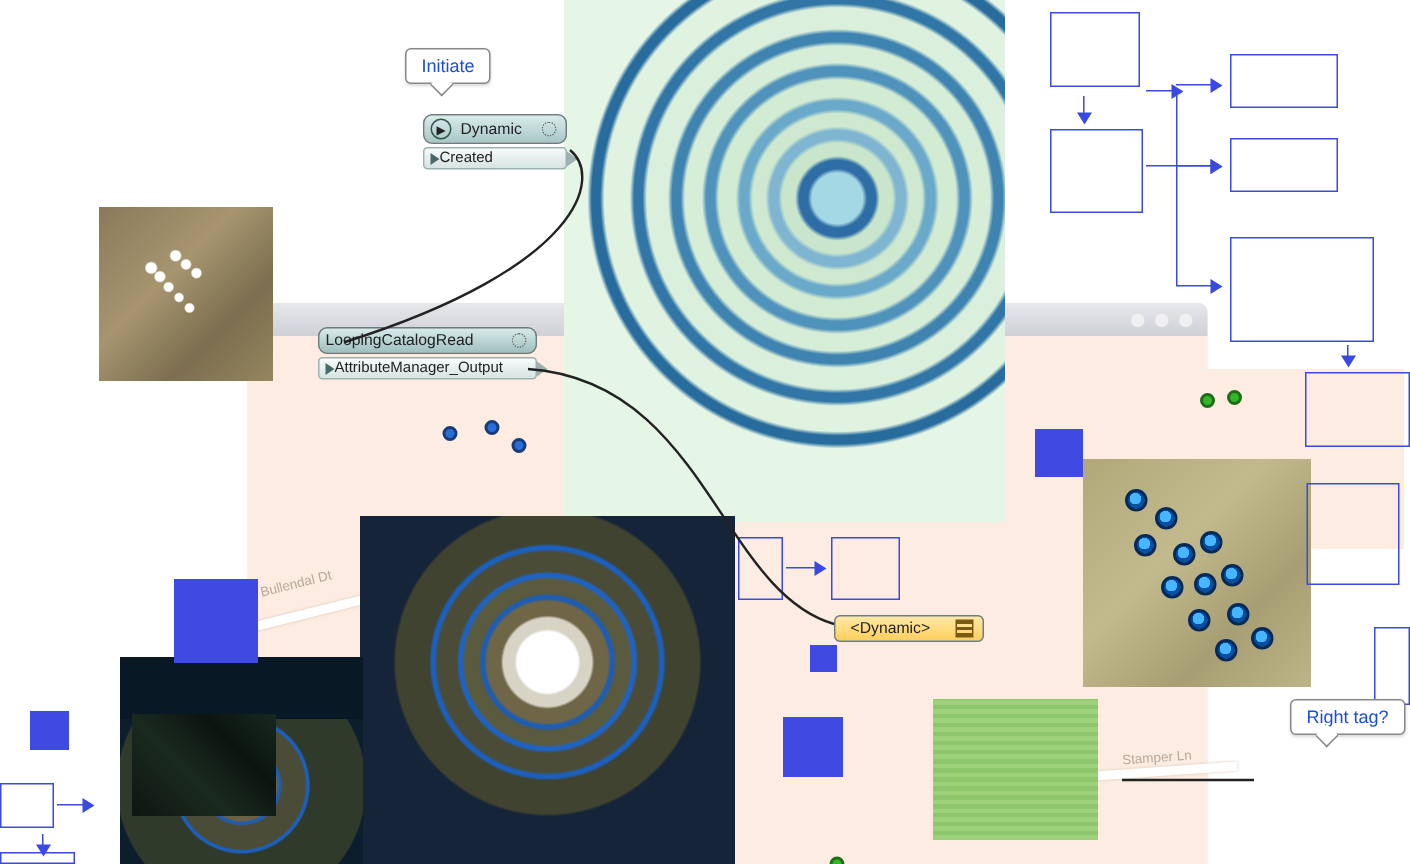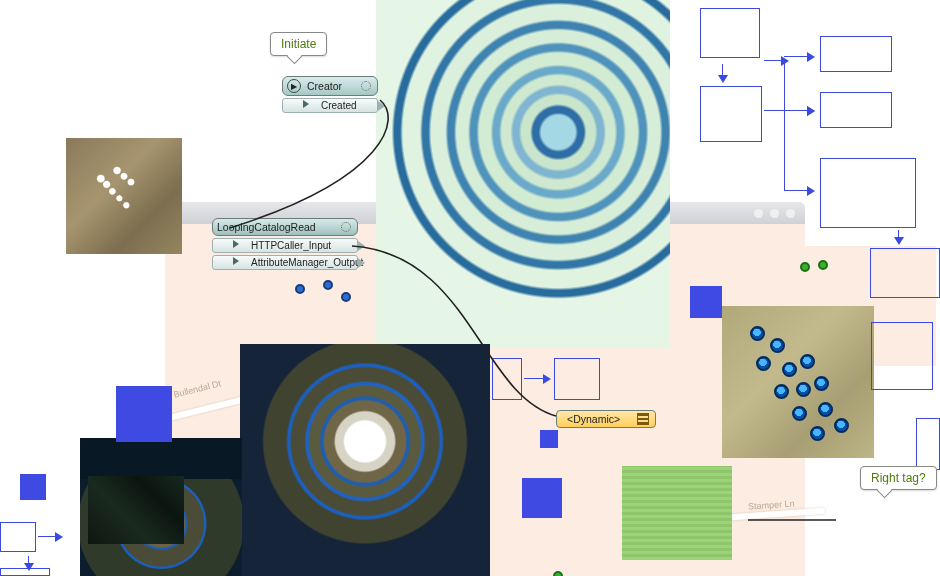--- a/index.html
+++ b/index.html
@@ -8,33 +8,33 @@
 
   
   .box{position:absolute;border:1.5px solid #3a4ae0;background:transparent}
   .solidblue{position:absolute;background:#3e4ae2}
 
   
   .arrowR::after{content:'';position:absolute;right:-10px;top:50%;transform:translateY(-50%);border:5px solid transparent;border-left:8px solid #3a4ae0}
   .arrowD::after{content:'';position:absolute;bottom:-10px;left:50%;transform:translateX(-50%);border:5px solid transparent;border-top:8px solid #3a4ae0}
 
   
-  .callout{position:absolute;background:#fff;border:1px solid #888;border-radius:4px;padding:4px 10px;font-size:12px;color:#4d7c0f;box-shadow:0 1px 2px rgba(0,0,0,.15)}
+  .callout{position:absolute;background:#fff;border:1px solid #888;border-radius:4px;padding:4px 10px;font-size:12px;color:#1d4ed8;box-shadow:0 1px 2px rgba(0,0,0,.15)}
   .callout::after{content:'';position:absolute;bottom:-7px;left:18px;width:10px;height:10px;background:#fff;border-right:1px solid #888;border-bottom:1px solid #888;transform:rotate(45deg)}
 
   
   .tnode{position:absolute;font-size:10.5px;color:#222}
   .tnode .title{display:flex;align-items:center;gap:6px;border:1px solid #6d7c7b;border-radius:6px;padding:2px 6px 2px 4px;position:relative}
   .tnode .gear{width:10px;height:10px;border-radius:50%;border:1px dotted #666;margin-left:auto}
   .creator .title{background:linear-gradient(#d9eceb,#a7c7c5)}
   .looping .title{background:linear-gradient(#d7ebe9,#9fc0be)}
   .tester .title{background:linear-gradient(#bcd4e9,#8fb3d5)}
   .dynamic .title{background:linear-gradient(#ffe8a8,#ffcf5b)}
 
-  .port{display:flex;gap:12px;background:linear-gradient(#f7fbfb,#d6e4e2);border:1px solid #9db2b0;border-radius:3px;padding:1px 20px;margin-top:2px;font-size:10px;position:relative}
+  .port{display:flex;align-items:center;gap:0;background:linear-gradient(#f7fbfb,#d6e4e2);border:1px solid #9db2b0;border-radius:3px;padding:1px 4px;margin-top:2px;font-size:10px;position:relative}
   .port.blue{background:linear-gradient(#e6f0fb,#bcd3ea)}
   .port .tri{display:inline-block;width:0;height:0;border-top:4px solid transparent;border-bottom:4px solid transparent;border-left:6px solid #4a6a6a}
   .port::after{content:'';position:absolute;right:-8px;top:50%;transform:translateY(-50%);width:0;height:0;border-top:5px solid transparent;border-bottom:5px solid transparent;border-left:7px solid #9db2b0}
 
   
   .img{position:absolute;overflow:hidden}
   .topobig{background:radial-gradient(circle at 62% 38%,#a5d8e5 0 6%,#2e6da5 7% 9%,#c9e6cc 10% 13%,#7fb5d0 14% 16%,#cfe9d0 17% 20%,#6aa9c9 21% 23%,#d2ebd3 24% 28%,#4f92bb 29% 31%,#d6edd8 32% 36%,#3f83b0 37% 39%,#daf0dc 40% 45%,#3176a6 46% 48%,#e0f3e1 49% 55%,#276c9d 56% 58%,#e5f5e6 59% 100%)}
   .volcano{background:radial-gradient(circle at 50% 42%,#fff 0 11%,#d8d4c5 12% 16%,#6f6547 17% 22%,#1f5db2 23% 24%,#5a5a3e 25% 30%,#1e63c3 31% 32%,#4b4c37 33% 40%,#1b5fbf 41% 42%,#3f432f 43% 55%,#16243a 56% 100%)}
   .volcanosmall{background:linear-gradient(#081825 0 30%,transparent 30%),radial-gradient(circle at 50% 62%,#e9e3d0 0 9%,#6a6146 10% 20%,#1f5db2 21% 22%,#4b4c37 23% 36%,#1b5fbf 37% 38%,#2f3a2b 39% 70%,#0c1d2d 71% 100%),#0c1d2d}
   .sat1{background:radial-gradient(circle at 30% 35%,#fff 0 3%,transparent 4%),radial-gradient(circle at 35% 40%,#fff 0 3%,transparent 4%),radial-gradient(circle at 40% 46%,#fff 0 3%,transparent 4%),radial-gradient(circle at 46% 52%,#fff 0 3%,transparent 4%),radial-gradient(circle at 52% 58%,#fff 0 3%,transparent 4%),radial-gradient(circle at 44% 28%,#fff 0 3%,transparent 4%),radial-gradient(circle at 50% 33%,#fff 0 3%,transparent 4%),radial-gradient(circle at 56% 38%,#fff 0 3%,transparent 4%),linear-gradient(135deg,#8a7a5a,#a6956f 40%,#7c6e4f 70%,#95865f)}
@@ -144,38 +144,34 @@
   <div class="solidblue" style="left:540px;top:430px;width:18px;height:18px"></div>
   <div class="solidblue" style="left:116px;top:386px;width:56px;height:56px"></div>
   <div class="solidblue" style="left:20px;top:474px;width:26px;height:26px"></div>
 
   <div class="callout" style="left:270px;top:32px">Initiate</div>
   <div class="callout" style="left:860px;top:466px">Right tag?</div>
 
   <div class="tnode creator" style="left:282px;top:76px;width:96px">
     <div class="title">
       <span style="display:inline-flex;width:14px;height:14px;border:1.5px solid #354;border-radius:50%;align-items:center;justify-content:center;font-size:8px">▶</span>
-      <span>Creator</span>
+      <span>Dynamic</span>
       <span class="gear"></span>
     </div>
     <div class="port">
         <span class="tri"></span>
         <span>Created</span>
       </div>
   </div>
 
   <div class="tnode looping" style="left:212px;top:218px;width:146px">
     <div class="title">
       <span>LoopingCatalogRead</span>
       <span class="gear"></span>
     </div>
-    <div class="port">
-        <span class="tri"></span>
-        <span>HTTPCaller_Input</span>
-      </div>
     <div class="port">
         <span class="tri"></span>
         <span>AttributeManager_Output</span>
       </div>
   </div>
 
   <div class="tnode dynamic" style="left:556px;top:410px;width:100px">
     <div class="title" style="border-radius:4px">
       <span class="tri" style="border-left-color:#7a5a12"></span>
       <span>&lt;Dynamic&gt;</span>

